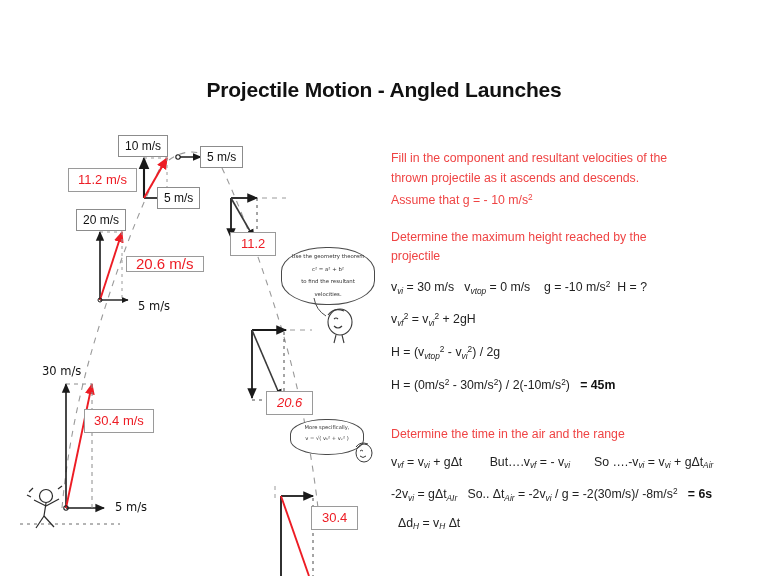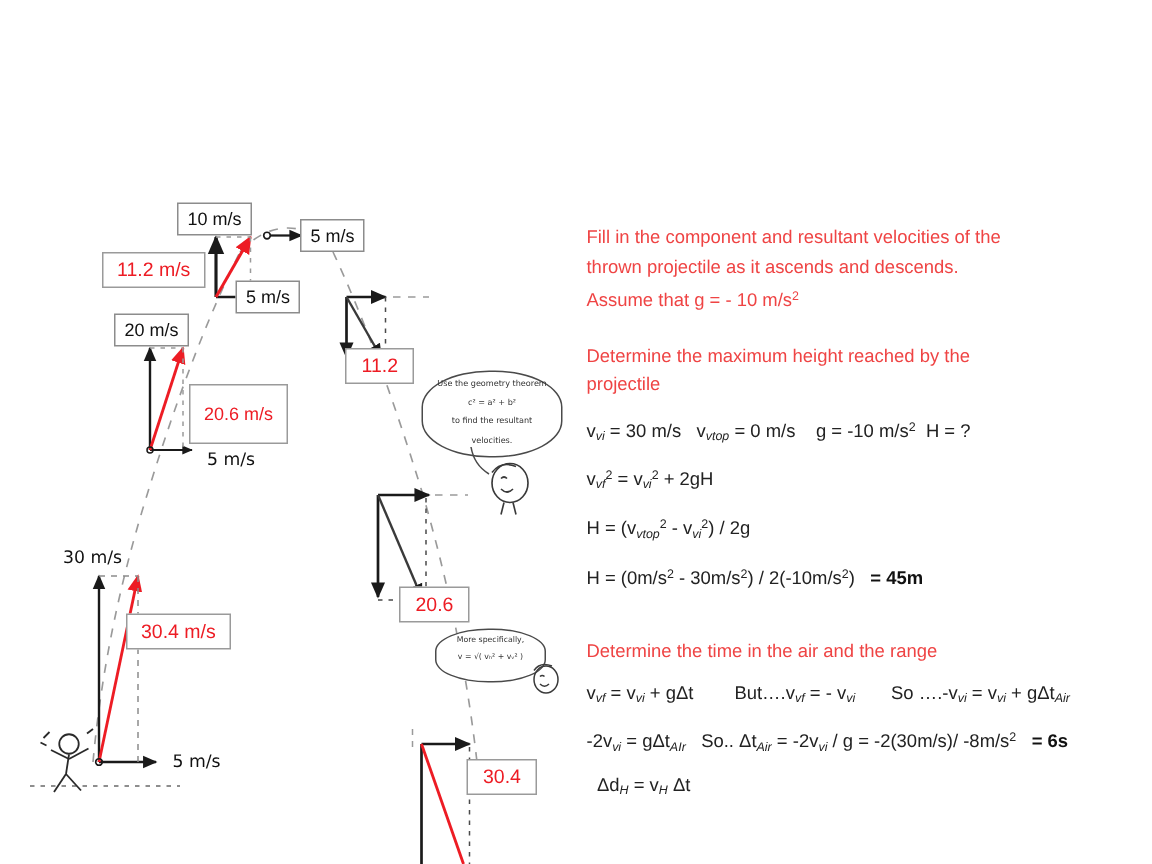--- a/index.html
+++ b/index.html
@@ -49,20 +49,21 @@
     font-family:"DejaVu Sans", sans-serif;
   }
   .bubble .bt{font-size:5.4px;line-height:7.6px;display:block;padding:5px 6px;}
   .bubble2 .bt{font-size:5.2px;line-height:7.4px;padding:4px 5px;}
 </style>
 </head>
 <body style="background: rgb(255, 255, 255);">
 
 <div id="slide">
 
+  <div class="title">Projectile Motion - Angled Launches</div>
 
   <div id="diagram">
 
     <svg width="390" height="576" viewBox="0 0 390 576">
       <defs>
         <marker id="ahB" markerWidth="7" markerHeight="7" refX="5.4" refY="3" orient="auto">
           <path d="M0,0.4 L6,3 L0,5.6 z" fill="#1a1a1a"></path>
         </marker>
         <marker id="ahR" markerWidth="7" markerHeight="7" refX="5.4" refY="3" orient="auto">
           <path d="M0,0.4 L6,3 L0,5.6 z" fill="#ED1C24"></path>
@@ -131,31 +132,31 @@
       <line x1="281" y1="496" x2="309" y2="576" stroke="#ED1C24" stroke-width="1.9"></line>
       <line x1="313" y1="498" x2="313" y2="576" stroke="#4a4a4a" stroke-width="1" stroke-dasharray="3 4"></line>
       <line x1="275" y1="486" x2="275" y2="502" stroke="#9a9a9a" stroke-width="1" stroke-dasharray="4 4"></line>
     </svg>
 
     <div class="lbl plain hand" style="left:37px;top:362px;">30 m/s</div>
     <div class="lbl red" style="left:84px;top:409px;padding:4px 9px;font-size:13px;">30.4 m/s</div>
     <div class="lbl plain hand" style="left:110px;top:498px;">5 m/s</div>
 
     <div class="lbl" style="left:76px;top:209px;padding:3px 6px;font-size:12px;">20 m/s</div>
-    <div class="lbl red" style="left:126px;top:256px;padding:12px 9px;font-size:12px;">20.6 m/s</div>
+    <div class="lbl red" style="left:126px;top:256px;padding:0 9px;font-size:15px;">20.6 m/s</div>
     <div class="lbl plain hand" style="left:133px;top:297px;">5 m/s</div>
 
     <div class="lbl" style="left:118px;top:135px;padding:3px 6px;font-size:12px;">10 m/s</div>
     <div class="lbl red" style="left:68px;top:168px;padding:4px 9px;font-size:13px;">11.2 m/s</div>
     <div class="lbl" style="left:157px;top:187px;padding:3px 6px;font-size:12px;">5 m/s</div>
 
     <div class="lbl" style="left:200px;top:146px;padding:3px 6px;font-size:12px;">5 m/s</div>
 
     <div class="lbl red" style="left:230px;top:232px;padding:4px 10px;font-size:13px;">11.2</div>
-    <div class="lbl red" style="left:266px;top:391px;padding:4px 10px;font-size:13px;">20.6</div>
+    <div class="lbl red" style="left:266px;top:391px;padding:4px 10px;font-size:13px;font-style:italic;">20.6</div>
     <div class="lbl red" style="left:311px;top:506px;padding:4px 10px;font-size:13px;">30.4</div>
 
     <div class="bubble" style="left:281px;top:247px;width:92px;height:56px;">
       <span class="bt">Use the geometry theorem</span>
       <span class="bt" style="padding-top:0;">c² = a² + b²</span>
       <span class="bt" style="padding-top:0;">to find the resultant</span>
       <span class="bt" style="padding-top:0;">velocities.</span>
     </div>
     <svg style="position:absolute;left:300px;top:298px;" width="40" height="22">
       <path d="M 14 0 Q 16 12 26 18" fill="none" stroke="#4a4a4a" stroke-width="1"></path>

